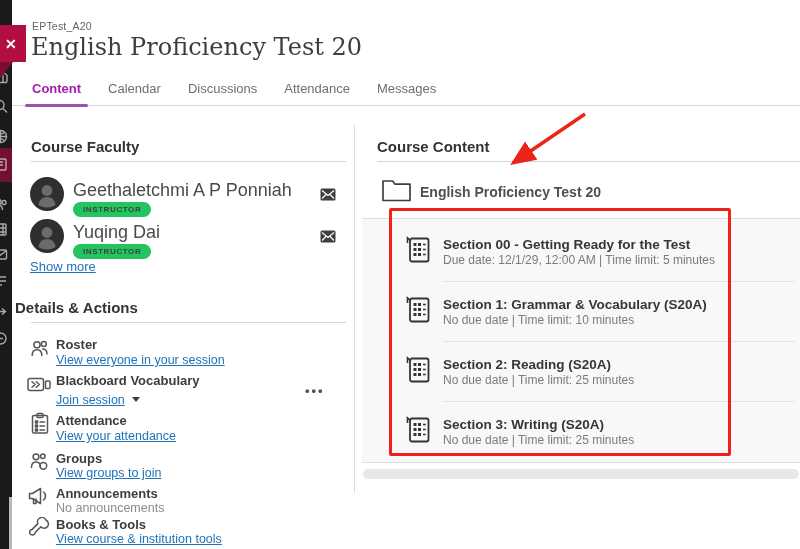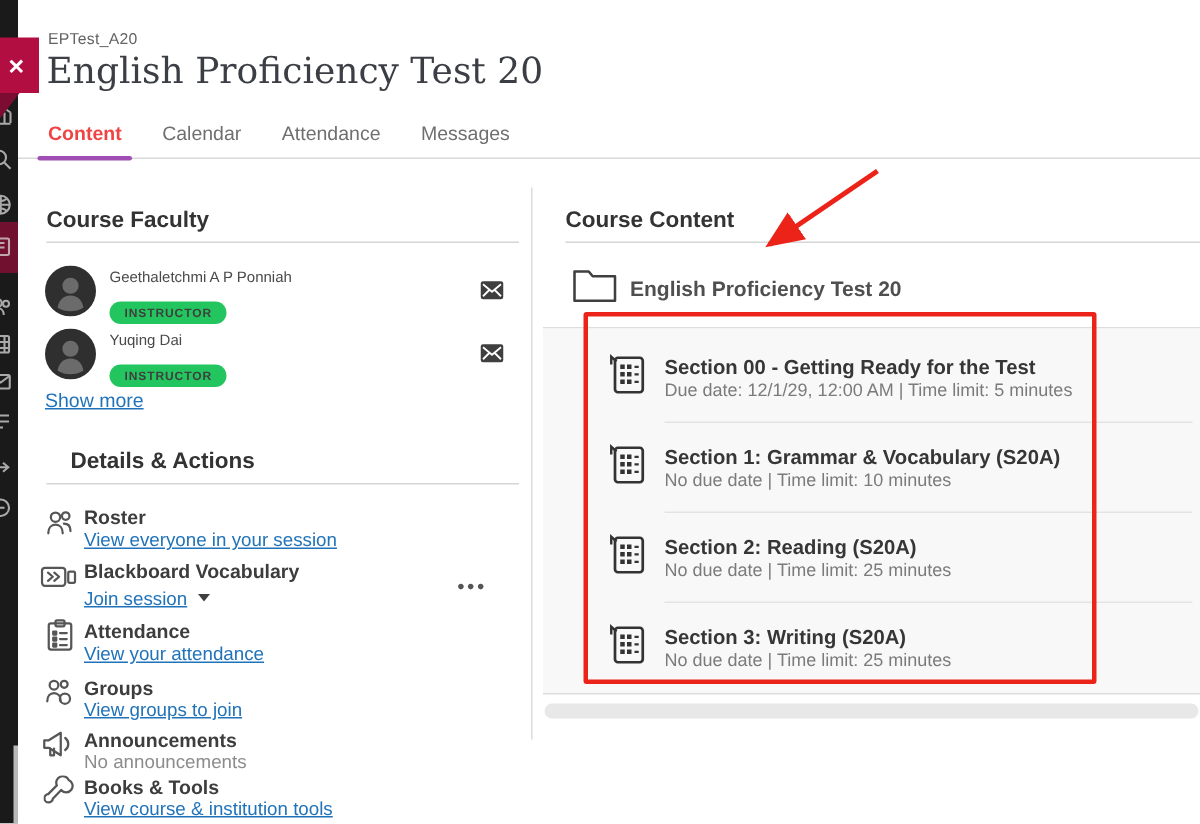--- a/index.html
+++ b/index.html
@@ -14,29 +14,29 @@
   .rail .scroll-stub{position:absolute;left:9px;top:497px;width:3px;height:52px;background:#b9b9b9;}
   .ribbon{left:0;top:25px;width:26px;height:37px;background:#b30e41;z-index:6;display:flex;align-items:center;}
   .ribbon .x{color:#fff;font-size:14px;font-weight:700;margin-left:5px;line-height:1;}
   .ribbon-fold{left:0;top:62px;width:0;height:0;border-top:17px solid #7d0c33;border-right:13px solid transparent;z-index:6;}
   
   .course-code{left:32px;top:20px;font-size:10.5px;color:#636363;letter-spacing:.2px;}
   .course-title{left:31px;top:33px;font-family:"DejaVu Serif",serif;font-size:24px;font-weight:500;color:#3b3e44;}
   
   .tabbar{left:12px;top:80px;width:788px;height:26px;border-bottom:1px solid #d8d8d8;display:flex;align-items:flex-end;padding-left:18px;box-sizing:border-box;gap:23px;}
   .tab{position:relative;font-size:13px;color:#6f6f6f;padding:0 2px 9px 2px;cursor:pointer;}
-  .tab.active{color:#ef4444;font-weight:700;}
+  .tab.active{color:#a21caf;font-weight:700;}
   .tab.active::after{content:"";position:absolute;left:-5px;right:-5px;bottom:-2px;height:3px;background:#a14eb4;border-radius:2px;}
   
   .hr{height:1px;background:#d6d6d6;}
   .h2{font-size:15px;font-weight:700;color:#333;}
   .link{color:#2173b9;text-decoration:underline;font-size:12.5px;cursor:pointer;}
   .sep-vert{left:354px;top:125px;width:1px;height:368px;background:#dcdcdc;}
   
-  .member-name{font-size:10px;color:#4a4a4a;}
+  .member-name{font-size:18px;color:#4a4a4a;}
   .badge{display:inline-block;background:#22c55e;border-radius:10px;padding:3px 10px;font-size:8px;font-weight:700;color:#3f3f3f;letter-spacing:.6px;}
   .env-btn{cursor:pointer;}
   
   .d-title{font-size:13px;font-weight:700;color:#3d3d3d;}
   .d-muted{font-size:12.5px;color:#8c8c8c;}
   .d-icon svg{stroke:#565656;fill:none;stroke-width:1.5;stroke-linecap:round;stroke-linejoin:round;}
   .caret{display:inline-block;width:0;height:0;border-left:4.5px solid transparent;border-right:4.5px solid transparent;border-top:5px solid #3f3f3f;margin-left:7px;vertical-align:middle;}
   .ellipsis{font-size:13px;font-weight:700;color:#555;letter-spacing:2px;cursor:pointer;}
   
   .rows-bg{left:362px;top:219px;width:438px;height:243px;background:#f8f8f8;}
@@ -99,20 +99,21 @@
   <span class="x">✕</span>
 </div>
 <div class="abs ribbon-fold"></div>
 
 <div class="abs course-code">EPTest_A20</div>
 <div class="abs course-title">English Proficiency Test 20</div>
 
 <div class="abs tabbar">
   <div class="tab active">Content</div>
   <div class="tab">Calendar</div>
+  <div class="tab">Discussions</div>
   <div class="tab">Attendance</div>
   <div class="tab">Messages</div>
 </div>
 
 <div class="abs sep-vert"></div>
 
 <div class="abs h2" style="left:31px;top:138px">Course Faculty</div>
 <div class="abs hr" style="left:31px;top:161px;width:315px"></div>
 
 <div class="abs" style="left:30px;top:177px">
@@ -142,21 +143,21 @@
 <div class="abs" style="left:73px;top:240px"><span class="badge">INSTRUCTOR</span></div>
 <div class="abs env-btn" style="left:320px;top:229px">
   <svg width="16" height="13">
       <rect x="0.5" y="0.5" width="15" height="12" rx="1.5" fill="#3f3f3f"></rect>
       <path d="M2 2.5 L8 7.5 L14 2.5 M2 10.5 L6 6.5 M14 10.5 L10 6.5" stroke="#fff" stroke-width="1.2" fill="none"></path>
     </svg>
 </div>
 
 <div class="abs link" style="left:30px;top:259px;font-size:13px">Show more</div>
 
-<div class="abs h2" style="left:47px;top:299px">Details &amp; Actions</div>
+<div class="abs h2" style="left:15px;top:299px">Details &amp; Actions</div>
 <div class="abs hr" style="left:31px;top:322px;width:315px"></div>
 
 <div class="abs d-icon" style="left:28px;top:337px">
   <svg width="23" height="23">
       <circle cx="9" cy="7.8" r="3.1"></circle>
       <path d="M4.2 18.5 c0-3.6 2-5.7 4.8-5.7 s4.8 2.1 4.8 5.7"></path>
       <circle cx="15.8" cy="7" r="2.5"></circle>
       <path d="M14.6 12.1 c2.9 0 4.4 2 4.4 4.9"></path>
     </svg>
 </div>

